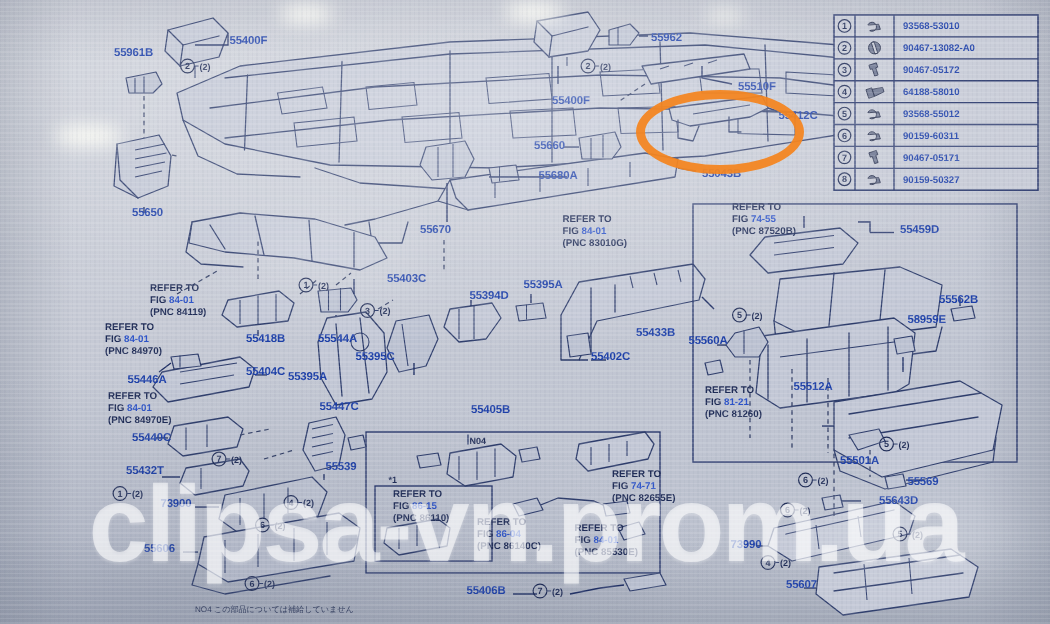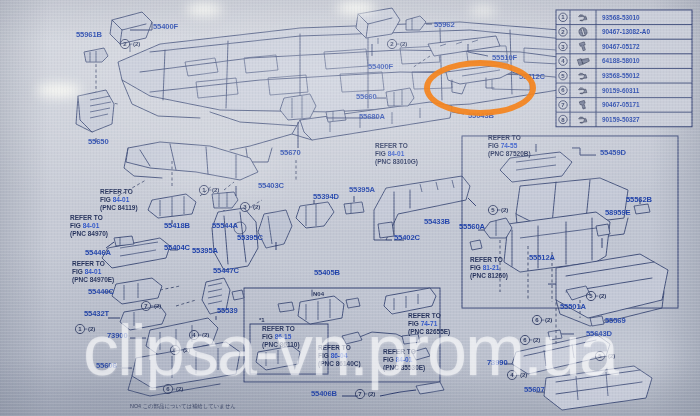--- a/index.html
+++ b/index.html
@@ -42,21 +42,21 @@
   .qty{font-family:"Liberation Sans",sans-serif;font-size:6px;font-weight:bold;fill:#1d2a55;}
   .tblnum{font-family:"Liberation Sans",sans-serif;font-size:6.4px;font-weight:bold;fill:#1b3ea8;}
   .note{font-family:"Liberation Sans",sans-serif;font-size:5.4px;fill:#2a3558;}
   .circ{fill:none;stroke:#1d2a55;stroke-width:.8;}
   .fastener{fill:#6c7590;stroke:#222b48;stroke-width:.55;}
   #hl{position:absolute;left:424px;top:60px;width:112px;height:56px;
       border:6px solid #f5851f;border-radius:50%;box-sizing:border-box;
       opacity:.93;filter:blur(.4px);}
   #wm{position:absolute;left:0;top:300px;width:700px;height:100px;
       pointer-events:none;display:flex;align-items:center;justify-content:center;}
-  #wm span{font-family:"Liberation Sans",sans-serif;font-weight:normal;
+  #wm span{font-family:"Liberation Sans",sans-serif;font-weight:bold;
       font-size:72px;color:rgba(255,255,255,.56);letter-spacing:-2px;
       white-space:nowrap;text-shadow:0 1px 2px rgba(255,255,255,.25);}
 </style>
 </head>
 <body>
 
 <div id="screen">
 
   <div id="paper"></div>
 

